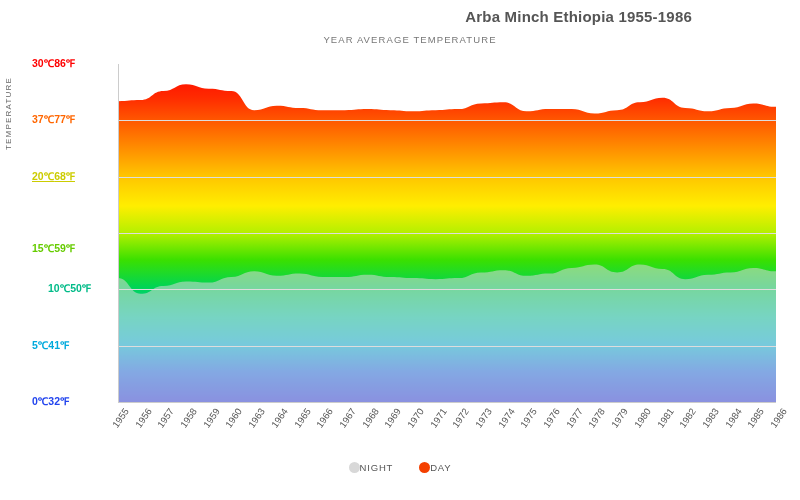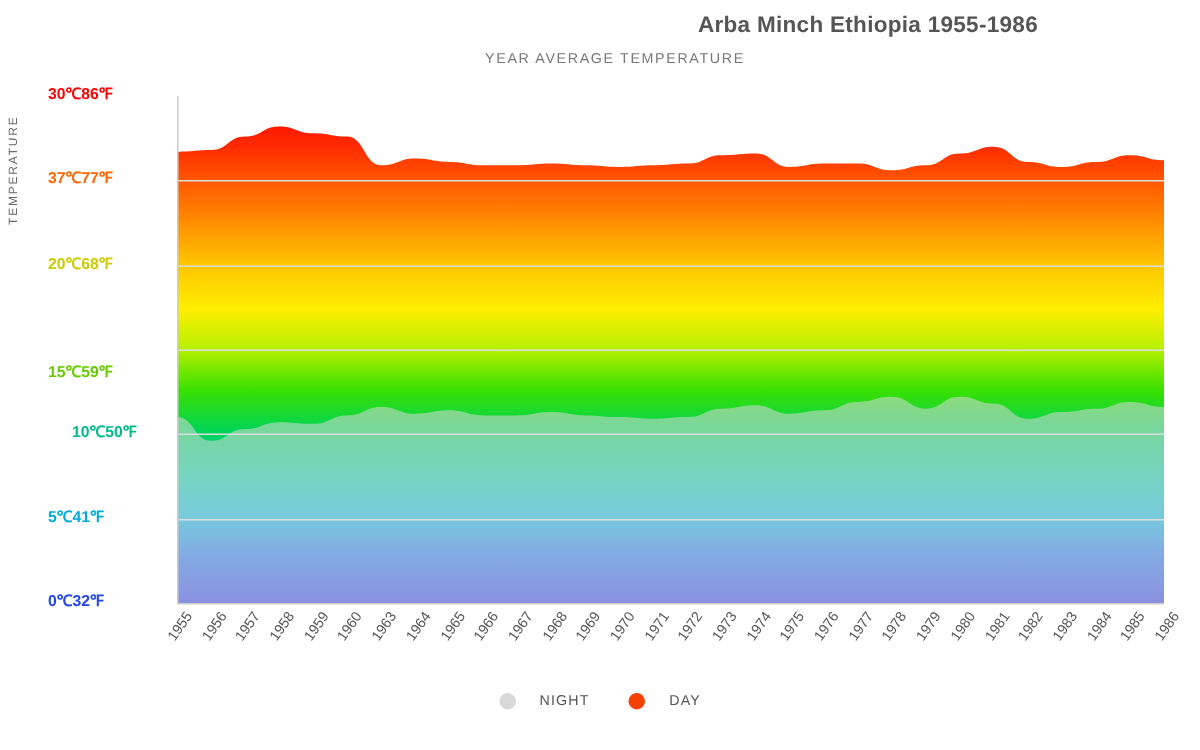--- a/index.html
+++ b/index.html
@@ -49,21 +49,21 @@
     position:absolute;top:0;
     font-size:9.5px;color:#555555;
     transform:rotate(-55deg);transform-origin:right top;
     white-space:nowrap;text-align:right;
   }
   .legend{
     position:absolute;left:0;top:462px;width:800px;
     display:flex;justify-content:center;align-items:center;gap:26px;
     font-size:9.5px;color:#555555;letter-spacing:.8px;
   }
-  .legend-item{display:flex;align-items:center;gap:16px;}
+  .legend-item{display:flex;align-items:center;gap:0;}
   .dot{width:11px;height:11px;border-radius:50%;display:inline-block;}
   .footer{
     position:absolute;left:8px;bottom:4px;
     display:flex;align-items:center;gap:4px;
     font-size:11px;color:#9a9a9a;
   }
   .pin{width:9px;height:12px;position:relative;display:inline-block;}
   .pin svg{display:block;}
 </style>
 </head>
@@ -71,21 +71,21 @@
 
 <div id="chart-root">
 
   <div class="title">Arba Minch Ethiopia 1955-1986</div>
   <div class="subtitle">YEAR AVERAGE TEMPERATURE</div>
   <div class="ylabel">TEMPERATURE</div>
 
   <div id="yticks">
       <div class="ytick" style="top: 58px; left: 32px; color: rgb(255, 0, 0);"><span class="c">30℃</span>86℉</div>
       <div class="ytick" style="top: 114.333px; left: 32px; color: rgb(255, 102, 0);"><span class="c">37℃</span>77℉</div>
-      <div class="ytick" style="top: 170.667px; left: 32px; color: rgb(204, 204, 0);"><span class="c">20℃</span>68℉</div>
+      <div class="ytick" style="top: 170.667px; left: 32px; color: rgb(204, 204, 0); text-decoration: underline;"><span class="c">20℃</span>68℉</div>
       <div class="ytick" style="top: 227px; left: 32px; color: rgb(102, 204, 0); margin-top: 16px;"><span class="c">15℃</span>59℉</div>
       <div class="ytick" style="top: 283.333px; left: 48px; color: rgb(0, 187, 136);"><span class="c">10℃</span>50℉</div>
       <div class="ytick" style="top: 339.667px; left: 32px; color: rgb(0, 170, 221);"><span class="c">5℃</span>41℉</div>
       <div class="ytick" style="top: 396px; left: 32px; color: rgb(34, 68, 238);"><span class="c">0℃</span>32℉</div>
     </div>
 
   <div class="plot">
     <div id="gridlines">
         <div class="gridline" style="top: 56.3333px;"></div>
         <div class="gridline" style="top: 112.667px;"></div>

